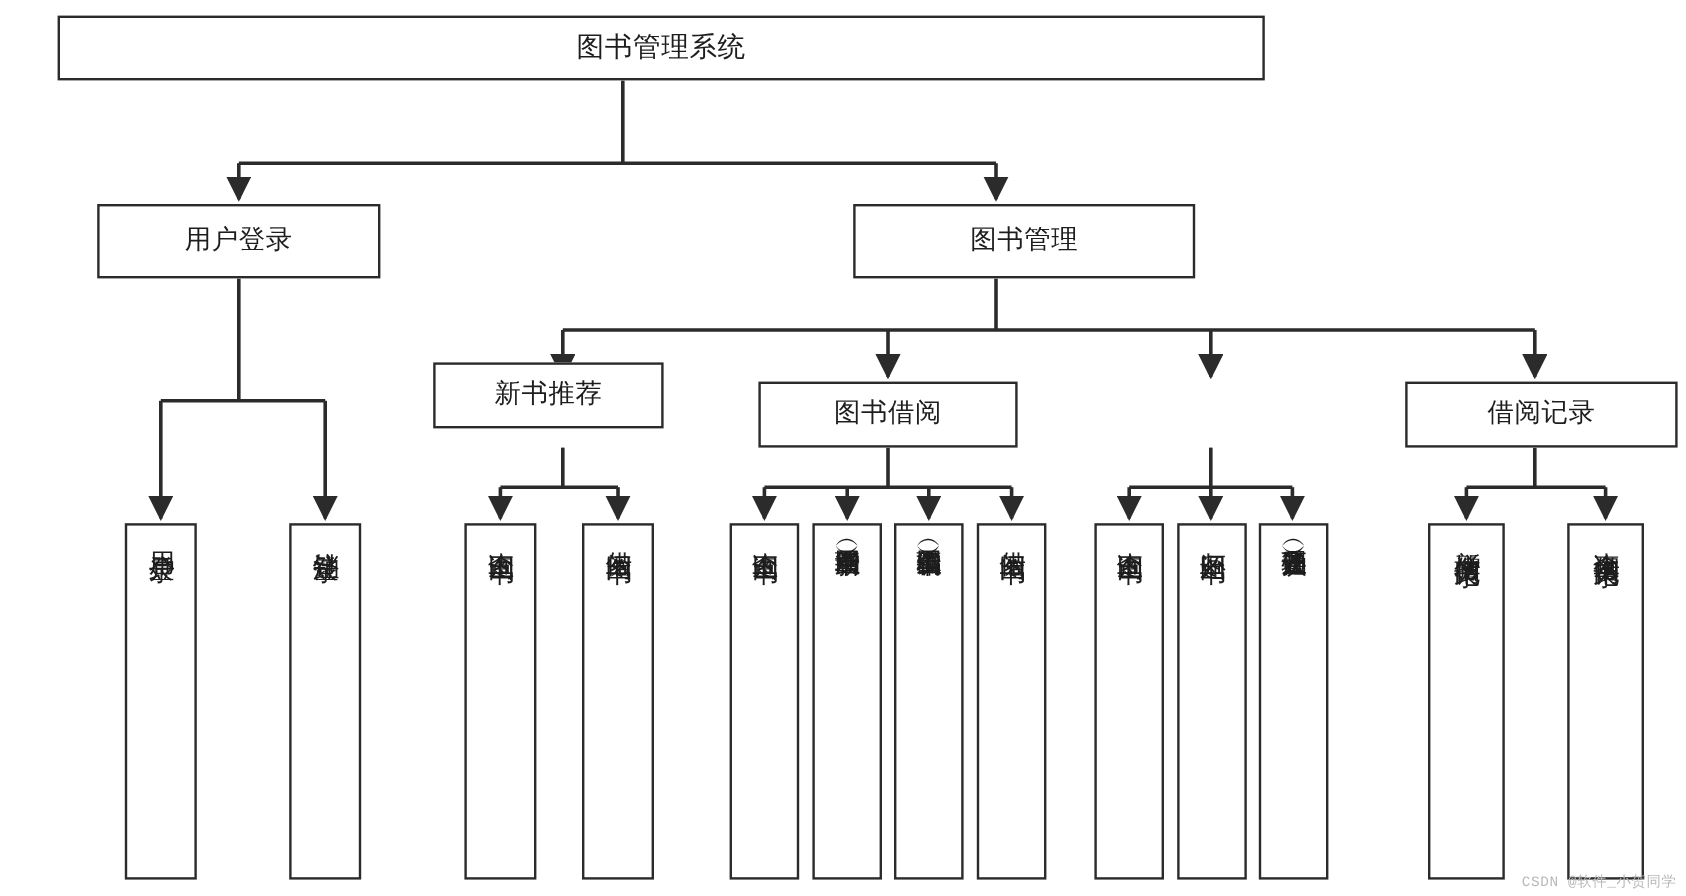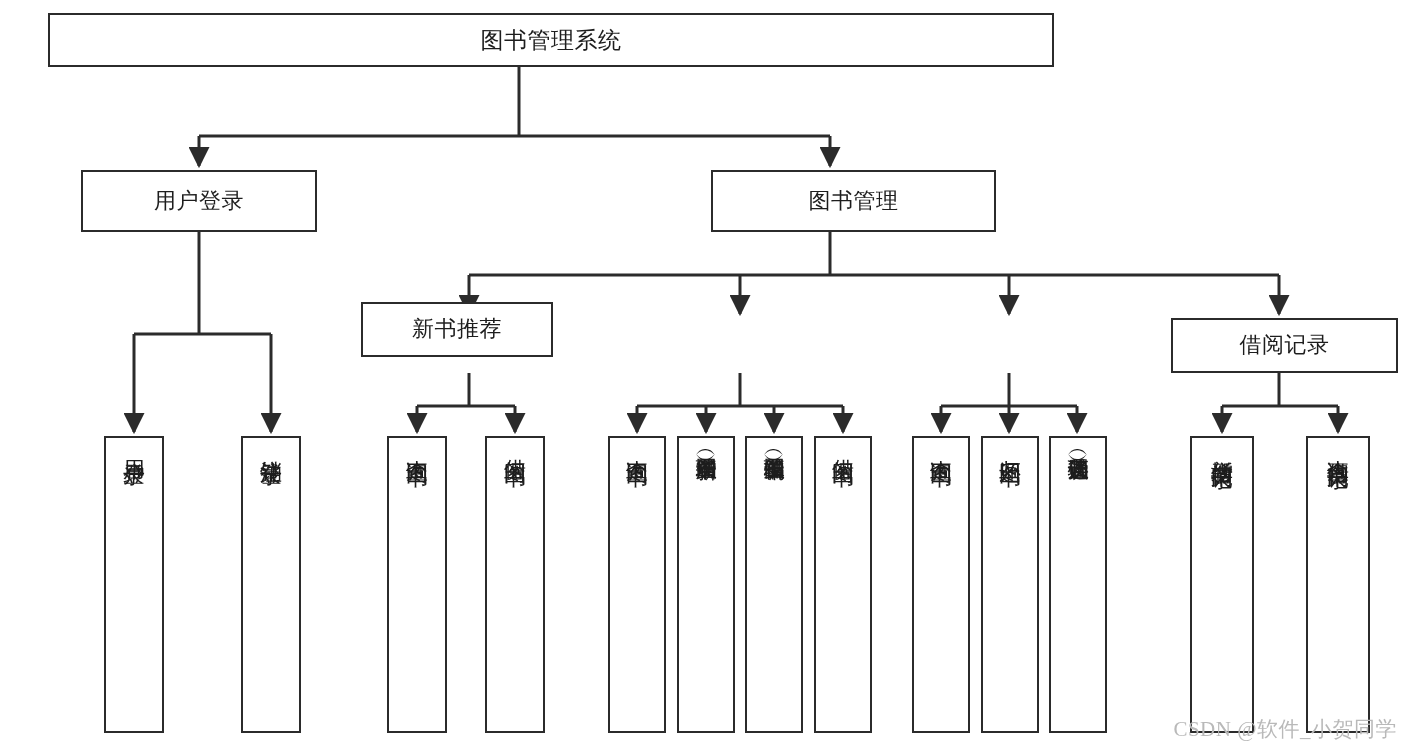--- a/index.html
+++ b/index.html
@@ -70,22 +70,22 @@
   .node.vert.tight .label {
     letter-spacing: 0px;
     font-size: 21px;
   }
   
   #watermark {
     position: absolute;
     right: 8px;
     bottom: 4px;
     color: #b9b9b9;
-    font-size: 21px;
-    font-family: Liberation Serif, serif;
+    font-size: 12px;
+    font-family: Liberation Mono, monospace;
     letter-spacing: 0.5px;
     white-space: nowrap;
     user-select: none;
   }
 </style>
 </head>
 <body>
 
 <div id="canvas">
 
@@ -146,20 +146,23 @@
   <div class="node horiz" style="left:81px; top:170px; width:236px; height:62px;">
     <span class="label">用户登录</span>
   </div>
   <div class="node horiz" style="left:711px; top:170px; width:285px; height:62px;">
     <span class="label">图书管理</span>
   </div>
 
   <div class="node horiz" style="left:361px; top:302px; width:192px; height:55px;">
     <span class="label">新书推荐</span>
   </div>
+  <div class="node horiz" style="left:632px; top:318px; width:216px; height:55px;">
+    <span class="label">图书借阅</span>
+  </div>
   <div class="node horiz" style="left:1171px; top:318px; width:227px; height:55px;">
     <span class="label">借阅记录</span>
   </div>
 
   <div class="node vert" style="left:104px; top:436px; width:60px; height:297px;">
     <span class="label">用户登录</span>
   </div>
   <div class="node vert" style="left:241px; top:436px; width:60px; height:297px;">
     <span class="label">注销登录</span>
   </div>

